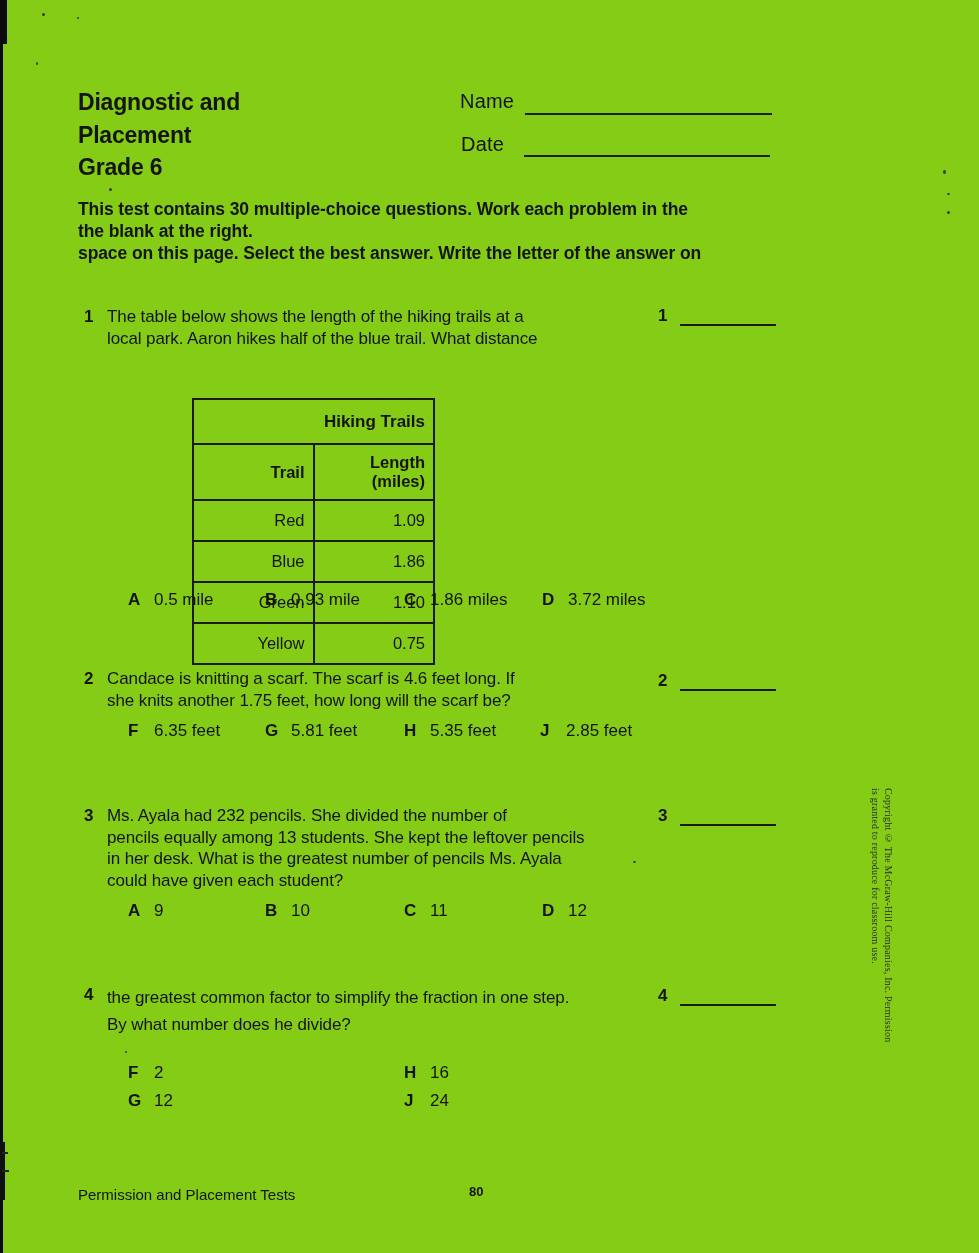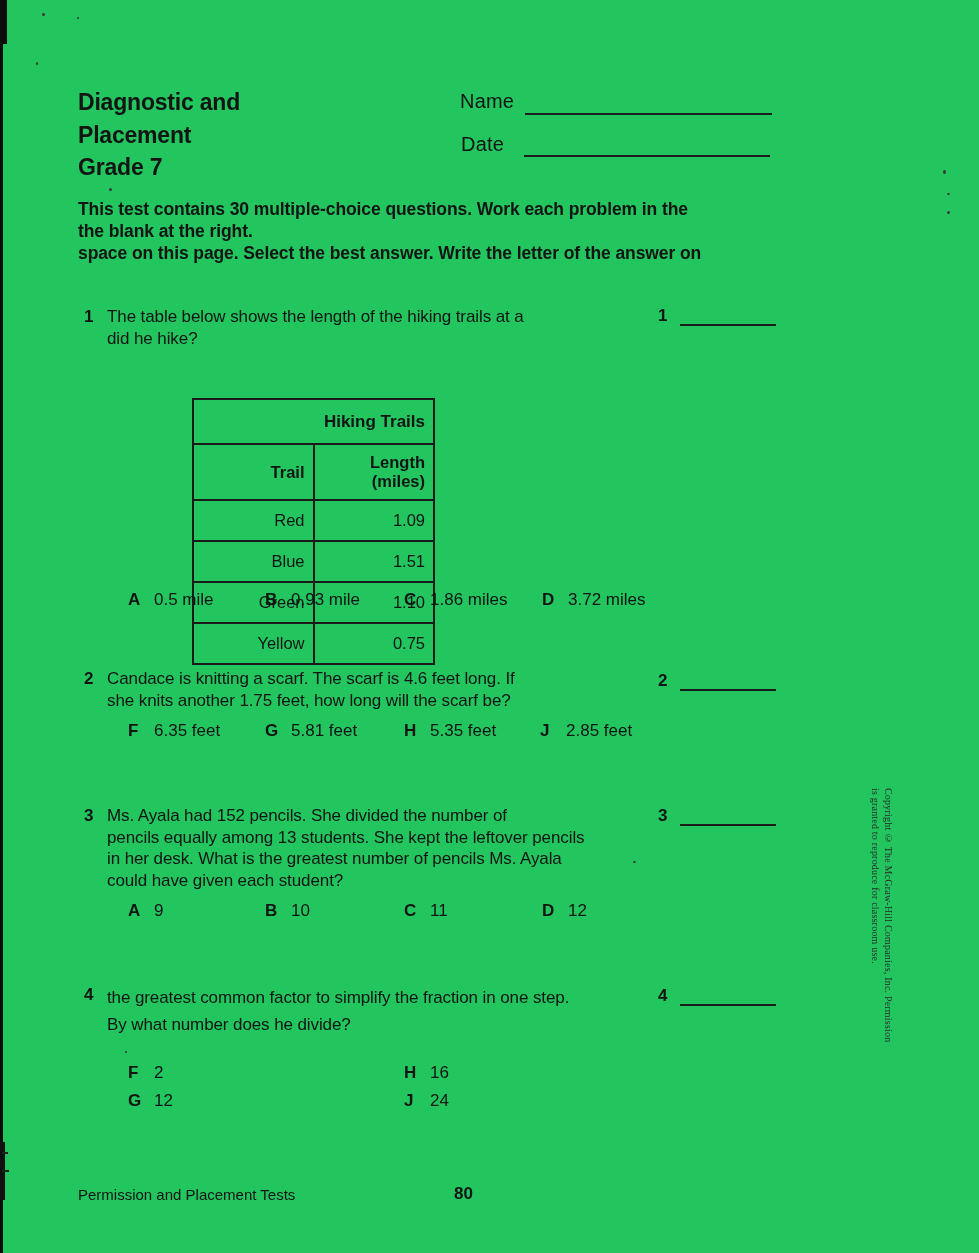--- a/index.html
+++ b/index.html
@@ -1,18 +1,18 @@
 <!DOCTYPE html>
 <html><head>
 <meta charset="utf-8">
 <style>
   html,body { margin:0; padding:0; background:#e8e8e8; }
   .page {
     position:relative; width:979px; height:1253px; margin:0 auto;
-    background:#22c55e; overflow:hidden;
+    background:#84cc16; overflow:hidden;
     font-family:"Liberation Sans", sans-serif; color:#141414;
   }
 
   
   .edge-line { position:absolute; left:0; top:0; width:3px; height:1253px; background:#0c0c0c; }
   .edge-thick-top { position:absolute; left:0; top:0; width:7px; height:44px; background:#0c0c0c; }
   .edge-blob-bottom { position:absolute; left:0; top:1142px; width:5px; height:58px; background:#101010; }
   .edge-tick1 { position:absolute; left:2px; top:1152px; width:6px; height:2px; background:#222; }
   .edge-tick2 { position:absolute; left:2px; top:1170px; width:7px; height:2px; background:#222; }
   .speck { position:absolute; background:#3a3a3a; border-radius:50%; }
@@ -46,21 +46,21 @@
   .trails-table .t-cell { height:23px; }
   .col-trail { width:93px; }
   .col-length { width:148px; }
 
   
   .fraction { display:inline-flex; flex-direction:column; align-items:center; font-size:12.5px; line-height:1.05; vertical-align:-7px; margin:0 4px; }
   .fraction .num { border-bottom:1.5px solid #141414; padding:0 1px; }
 
   
   .footer-left { position:absolute; left:78px; top:1186px; font-size:15px; }
-  .footer-page { position:absolute; left:454px; top:1184px; font-size:17px; font-weight:700; }
+  .footer-page { position:absolute; left:469px; top:1184px; font-size:13px; font-weight:700; }
 
   
   .copyright {
     position:absolute; left:869px; top:788px; height:280px;
     writing-mode:vertical-rl;
     font-family:"Liberation Serif", serif; font-size:10px; line-height:13px;
     color:#2a2a2a; letter-spacing:0.2px;
   }
 </style>
 </head>
@@ -79,39 +79,39 @@
   <div class="speck" style="left:109px;top:188px;width:3px;height:3px"></div>
   <div class="speck" style="left:943px;top:170px;width:3px;height:4px"></div>
   <div class="speck" style="left:947px;top:193px;width:3px;height:2px"></div>
   <div class="speck" style="left:947px;top:211px;width:3px;height:3px"></div>
   <div class="speck" style="left:633px;top:861px;width:3px;height:2px"></div>
   <div class="speck" style="left:125px;top:1051px;width:2px;height:2px"></div>
 
   <div class="title">
     <div>Diagnostic and</div>
     <div>Placement</div>
-    <div>Grade 7</div>
+    <div>Grade 6</div>
   </div>
 
   <span class="field-label" style="left:460px;top:90px">Name</span>
   <div class="write-line" style="left:525px;top:96px;width:247px"></div>
   <span class="field-label" style="left:461px;top:133px">Date</span>
   <div class="write-line" style="left:524px;top:138px;width:246px"></div>
 
   <div class="intro">
     <div>This test contains 30 multiple-choice questions. Work each problem in the</div>
     <div>the blank at the right.</div>
     <div>space on this page. Select the best answer. Write the letter of the answer on</div>
   </div>
 
   <div class="question" style="top:306px">
     <span class="q-num">1</span>
     <div class="q-lines">
       <div>The table below shows the length of the hiking trails at a</div>
-      <div>did he hike?</div>
+      <div>local park. Aaron hikes half of the blue trail. What distance</div>
     </div>
   </div>
   <div class="answer-blank" style="top:306px">
     <span class="a-num">1</span>
     <span class="blank-line"></span>
   </div>
 
   <table class="trails-table">
     <tbody>
         <tr>
@@ -120,21 +120,21 @@
     <tr>
       <td class="t-head col-trail">Trail</td>
       <td class="t-head col-length">Length (miles)</td>
     </tr>
     <tr>
       <td class="t-cell">Red</td>
       <td class="t-cell">1.09</td>
     </tr>
     <tr>
       <td class="t-cell">Blue</td>
-      <td class="t-cell">1.51</td>
+      <td class="t-cell">1.86</td>
     </tr>
     <tr>
       <td class="t-cell">Green</td>
       <td class="t-cell">1.10</td>
     </tr>
     <tr>
       <td class="t-cell">Yellow</td>
       <td class="t-cell">0.75</td>
     </tr>
   </tbody>
@@ -161,21 +161,21 @@
   <div class="choices-row" style="top:721px">
     <span class="choice" style="left:0"><span class="choice-letter">F</span><span class="choice-value">6.35 feet</span></span>
     <span class="choice" style="left:137px"><span class="choice-letter">G</span><span class="choice-value">5.81 feet</span></span>
     <span class="choice" style="left:276px"><span class="choice-letter">H</span><span class="choice-value">5.35 feet</span></span>
     <span class="choice" style="left:412px"><span class="choice-letter">J</span><span class="choice-value">2.85 feet</span></span>
   </div>
 
   <div class="question" style="top:805px">
     <span class="q-num">3</span>
     <div class="q-lines">
-      <div>Ms. Ayala had 152 pencils. She divided the number of</div>
+      <div>Ms. Ayala had 232 pencils. She divided the number of</div>
       <div>pencils equally among 13 students. She kept the leftover pencils</div>
       <div>in her desk. What is the greatest number of pencils Ms. Ayala</div>
       <div>could have given each student?</div>
     </div>
   </div>
   <div class="answer-blank" style="top:806px">
     <span class="a-num">3</span>
     <span class="blank-line"></span>
   </div>
   <div class="choices-row" style="top:901px">

